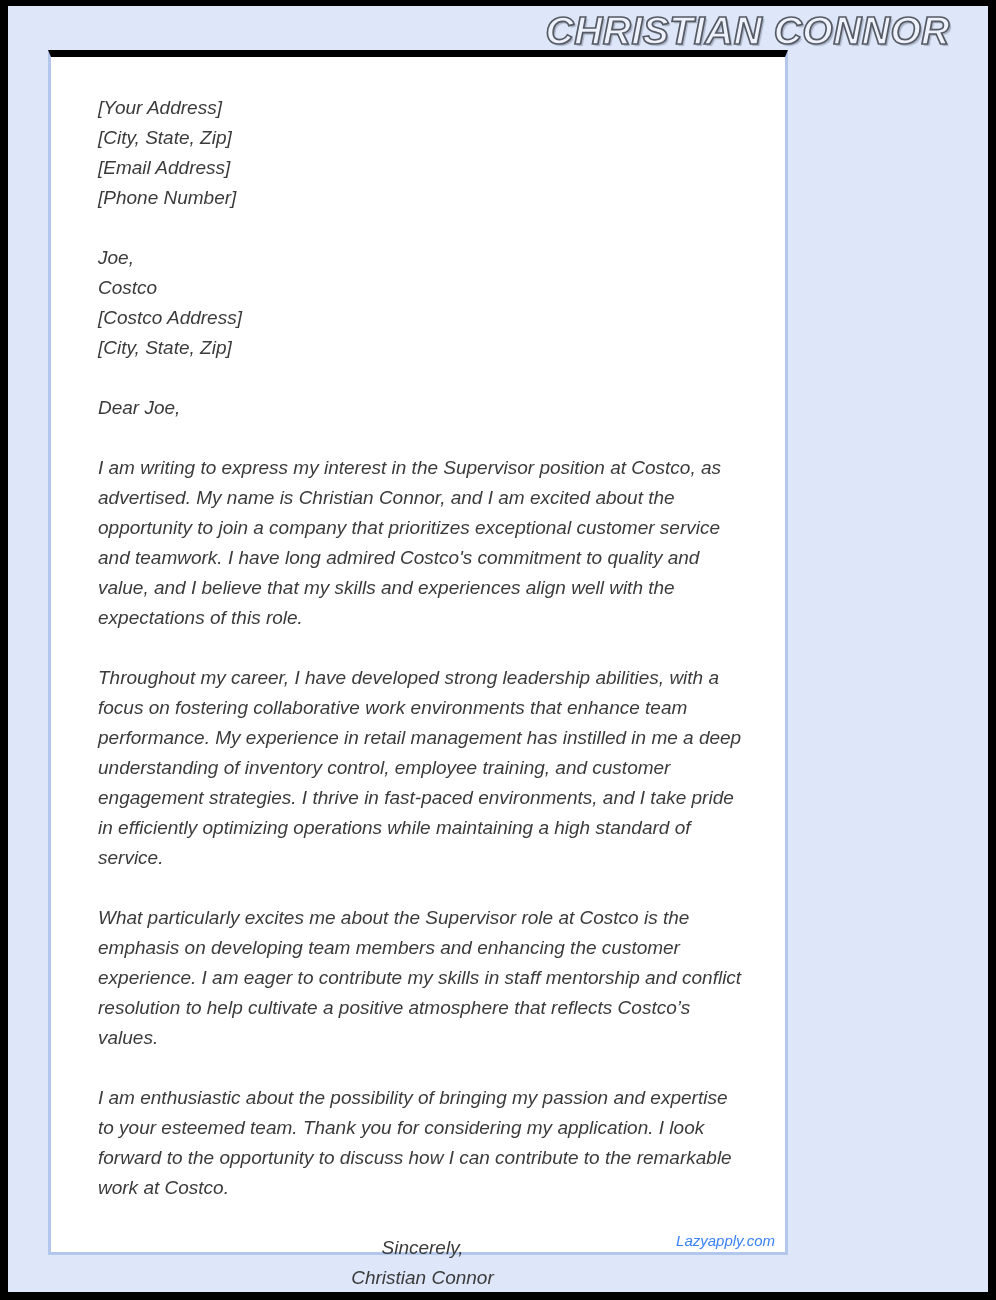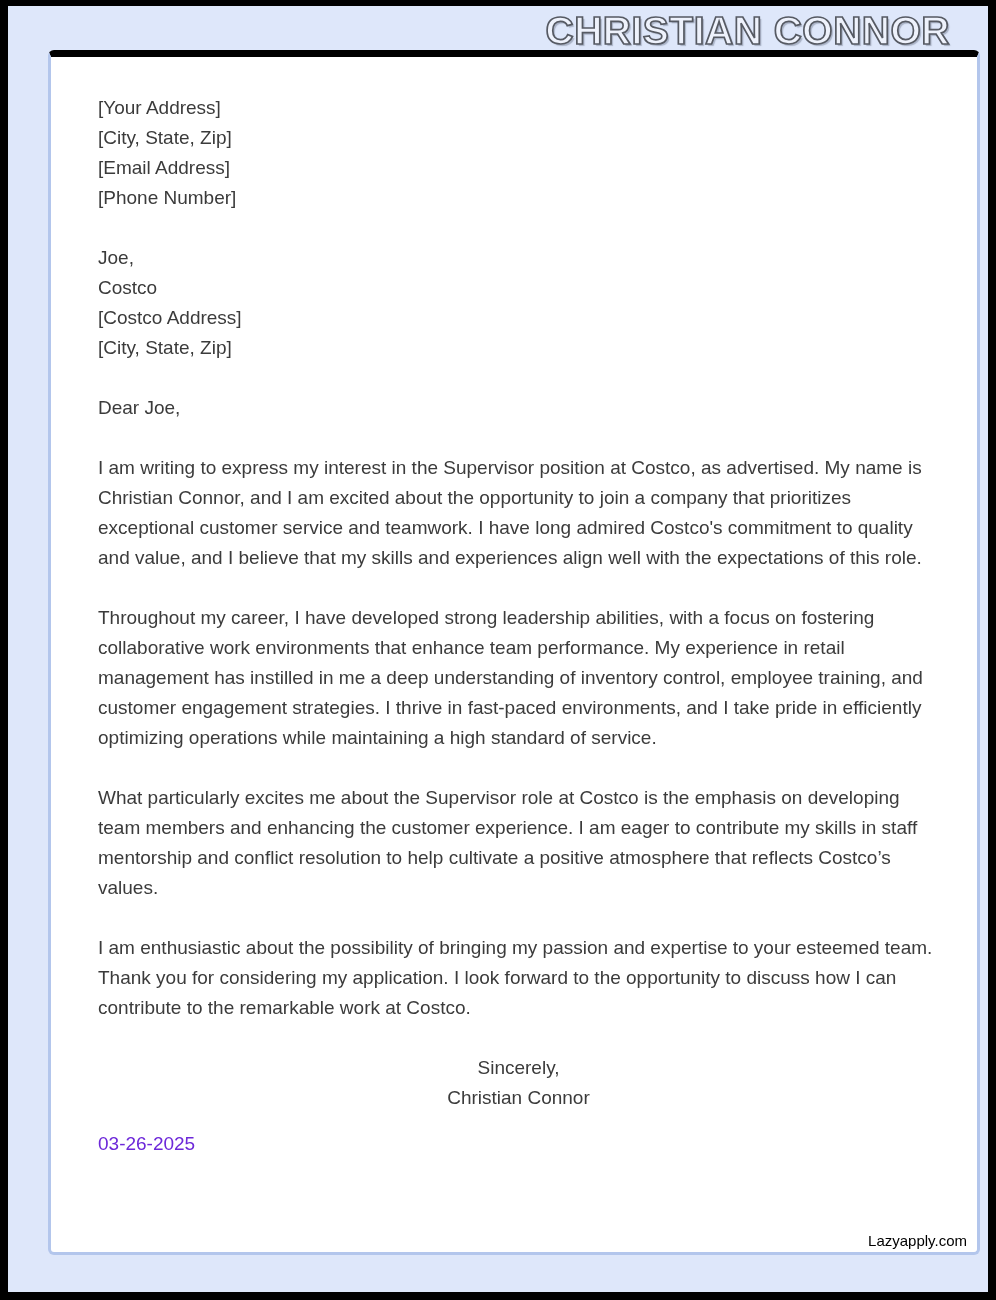--- a/index.html
+++ b/index.html
@@ -10,54 +10,54 @@
   .frame {
     width: 996px;
     height: 1300px;
     box-sizing: border-box;
     border: 8px solid #000000;
     border-top-width: 6px;
     background: #dee7fa;
     font-family: "Liberation Sans", sans-serif;
     position: relative;
     overflow: hidden;
+    font-style: italic;
   }
   .header {
     height: 44px;
     display: flex;
     justify-content: flex-end;
     align-items: flex-end;
     padding-right: 38px;
   }
   .header-name {
     font-size: 39px;
     font-weight: 700;
     line-height: 0.98;
     letter-spacing: 0.5px;
     color: #eef2fc;
     -webkit-text-stroke: 1.7px #565a63;
     text-shadow: 2px 2px 1px rgba(125, 135, 155, 0.55);
     white-space: nowrap;
   }
   .page {
     box-sizing: border-box;
-    width: 932px;
+    width: 740px;
     height: 1205px;
     margin: 0 40px;
     background: #ffffff;
     border-top: 7px solid #000000;
     border-left: 3px solid #b3c6ec;
     border-right: 3px solid #b3c6ec;
     border-bottom: 3px solid #b3c6ec;
     padding: 36px 38px 0 47px;
     position: relative;
     color: #3b3b3b;
     font-size: 19px;
     line-height: 30px;
-    border-radius: 6px;
   }
   .block {
     margin: 0 0 30px 0;
   }
   .para {
     margin: 0 0 30px 0;
   }
   .closing-block {
     margin: 16px;
     text-align: center;
@@ -65,21 +65,21 @@
   .date {
     color: #6d28d9;
     margin-top: 13px;
   }
   .watermark {
     position: absolute;
     right: 10px;
     bottom: 1px;
     font-size: 15px;
     line-height: 20px;
-    color: #000000;
+    color: #3b82f6;
   }
 </style>
 </head>
 <body>
 
 <div class="frame">
 
   <div class="header">
     <div class="header-name">CHRISTIAN CONNOR</div>
   </div>

